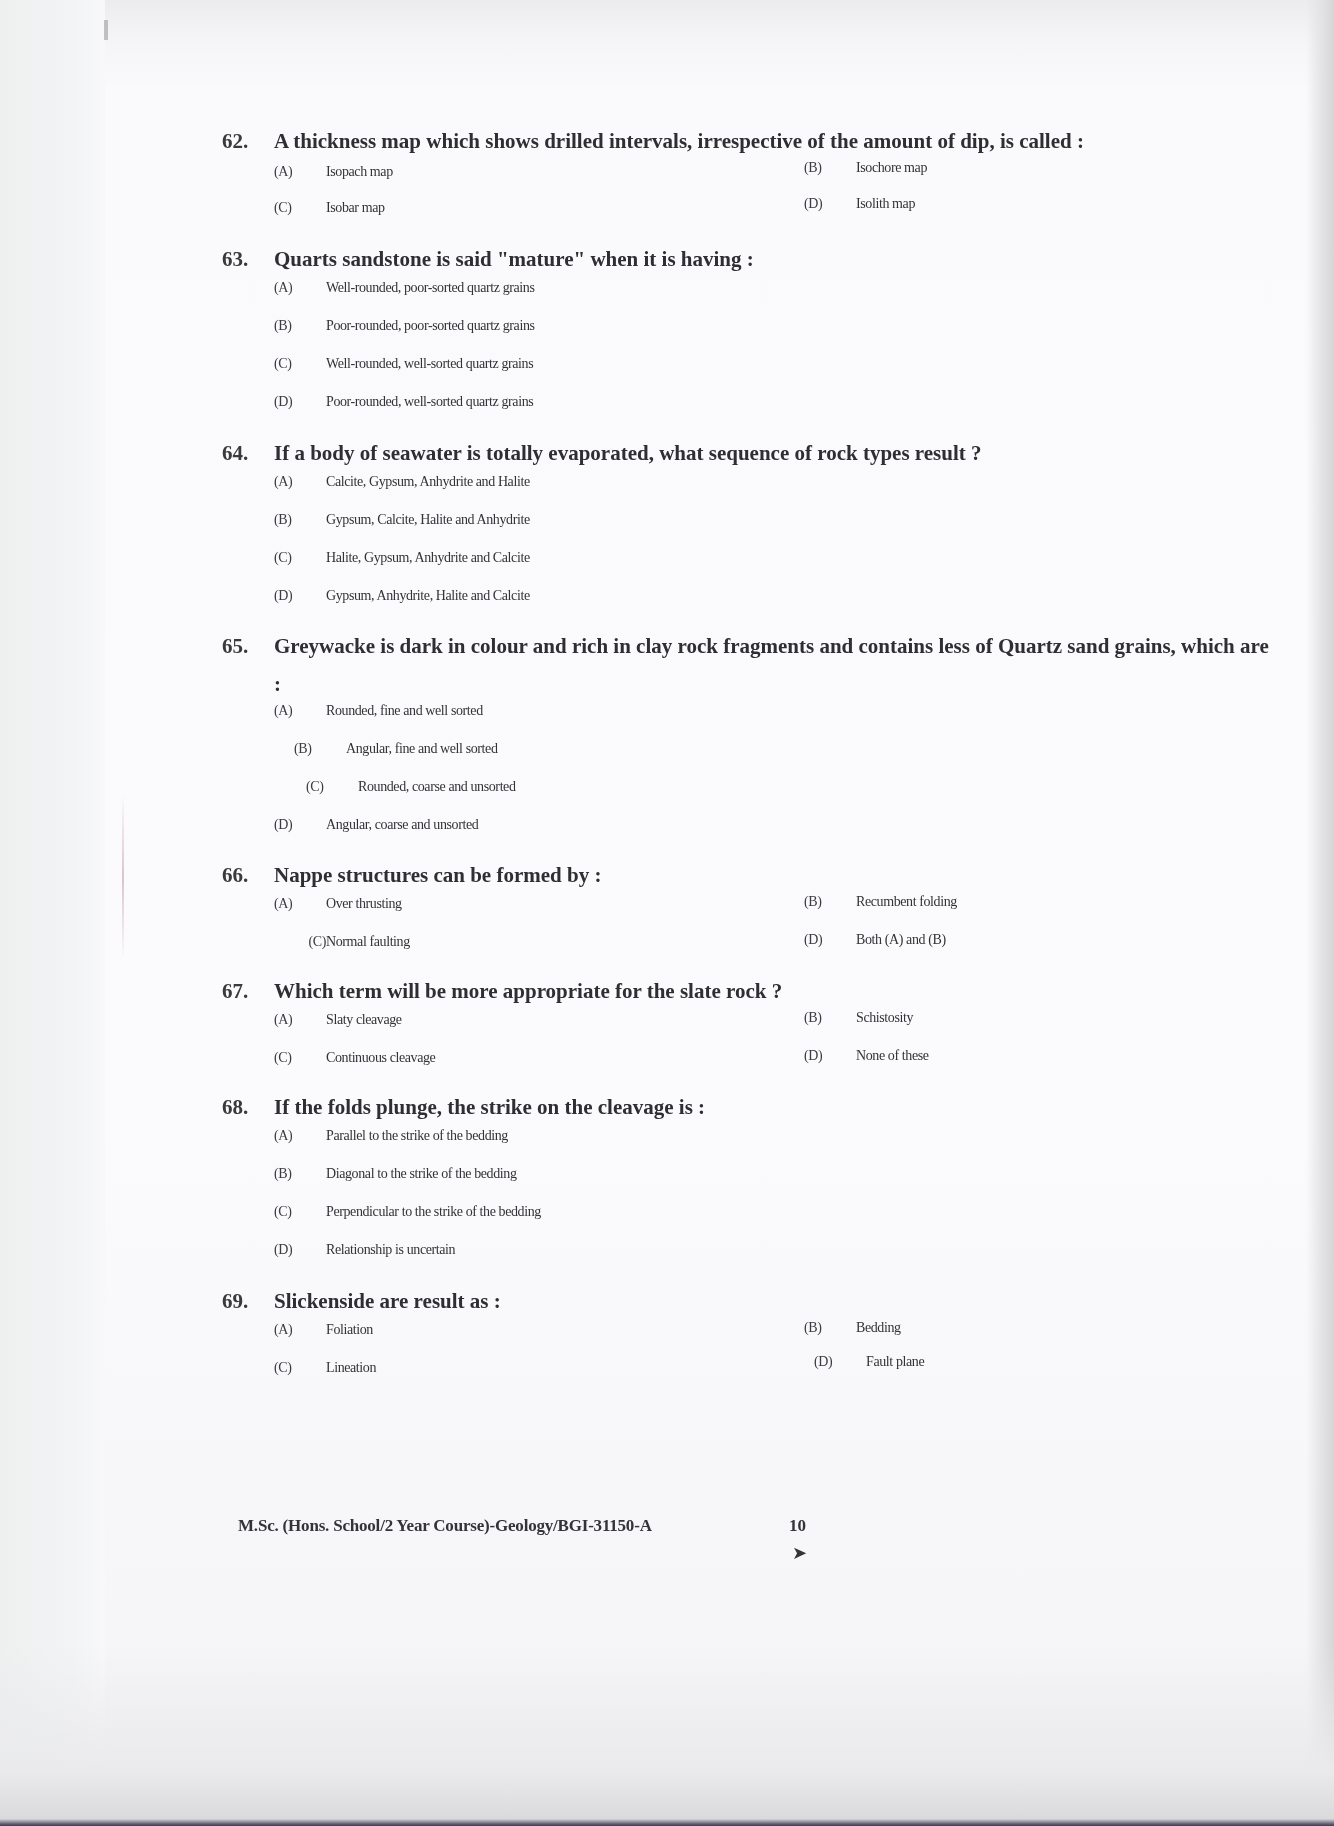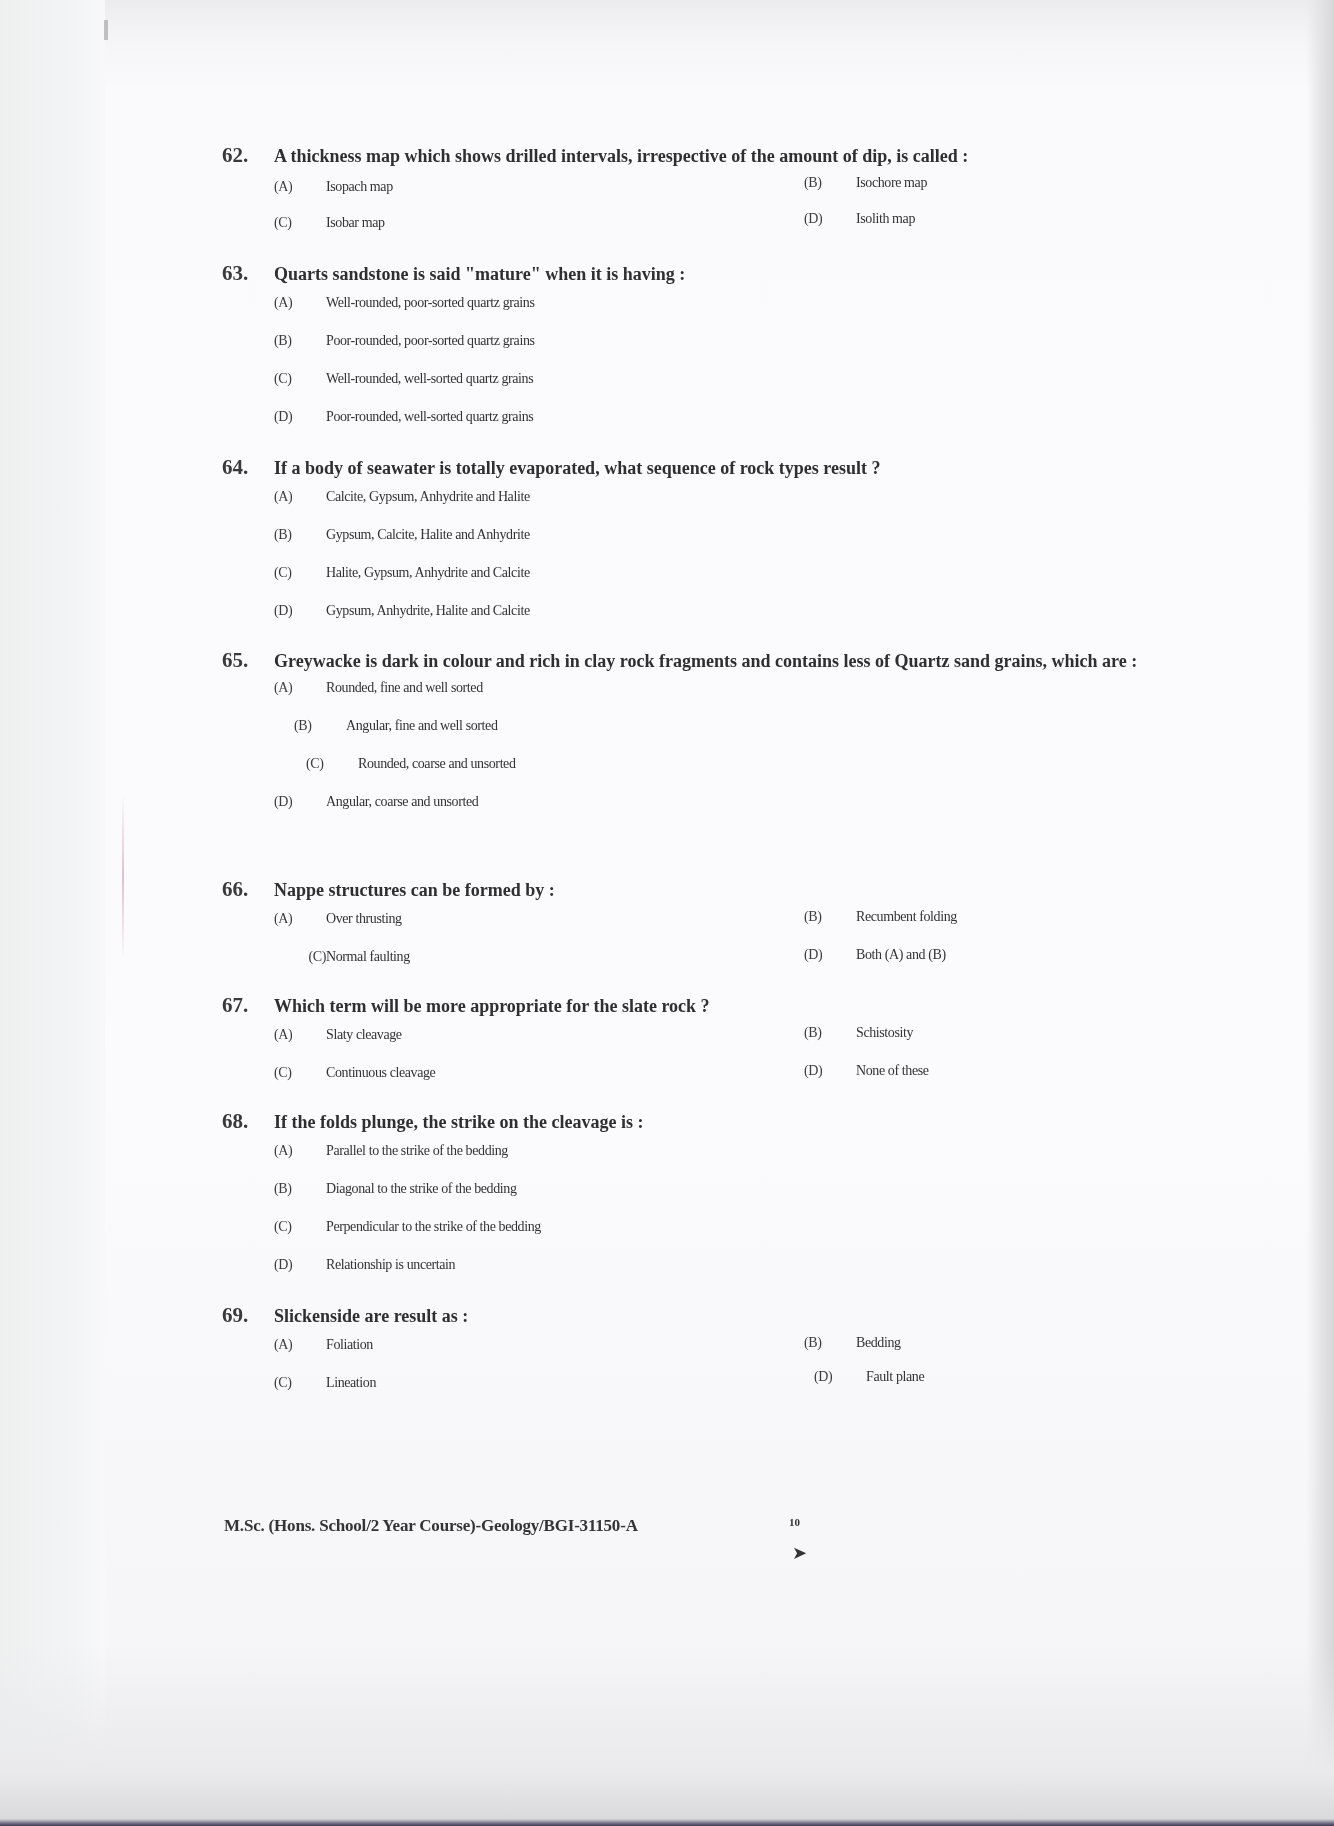--- a/index.html
+++ b/index.html
@@ -69,25 +69,24 @@
     align-items: baseline;
   }
   .q-num {
     width: 52px;
     font-weight: bold;
     font-size: 21px;
     color: #3a3a3d;
   }
   .q-text {
     font-weight: bold;
-    font-size: 18px;
+    font-size: 21px;
     color: #2f2f33;
     line-height: 38px;
     flex: 1;
-    margin-top: 15px;
   }
   .options {
     position: relative;
     margin-left: 52px;
   }
   .opt {
     position: absolute;
     font-size: 14px;
     white-space: nowrap;
     color: #333337;
@@ -96,32 +95,32 @@
   .opt .lbl {
     display: inline-block;
     width: 52px;
     color: #3b3b40;
   }
   .col-a { left: 0; }
   .col-b { left: 530px; }
 
   .footer {
     position: absolute;
-    left: 224px;
+    left: 238px;
     top: 1516px;
     font-size: 17px;
     font-weight: bold;
     color: #333338;
     letter-spacing: -0.2px;
   }
   .page-num {
     position: absolute;
     left: 789px;
     top: 1516px;
-    font-size: 11px;
+    font-size: 17px;
     font-weight: bold;
     color: #333338;
   }
   .arrow {
     position: absolute;
     left: 792px;
     top: 1542px;
     font-size: 18px;
     color: #333338;
   }

